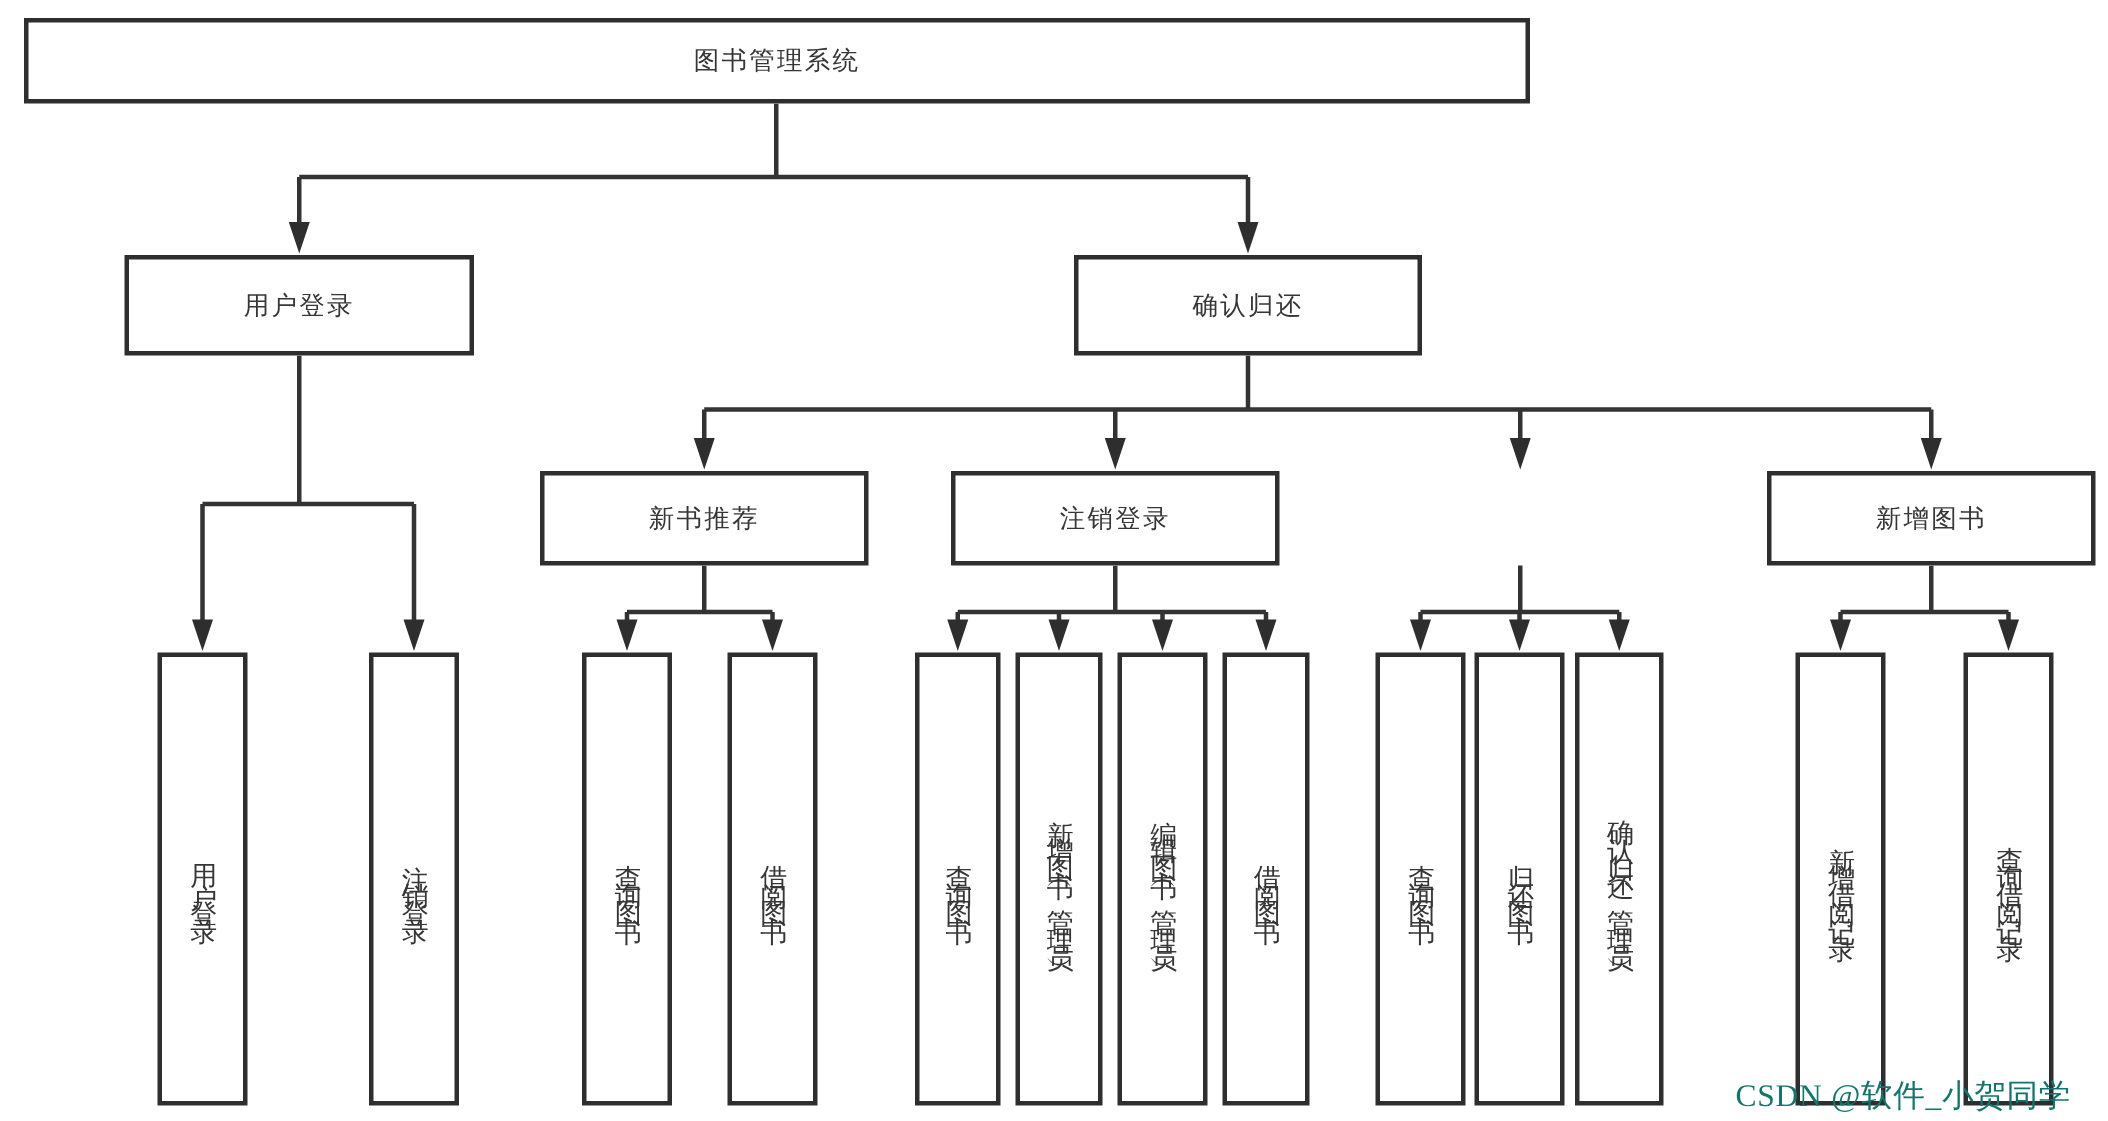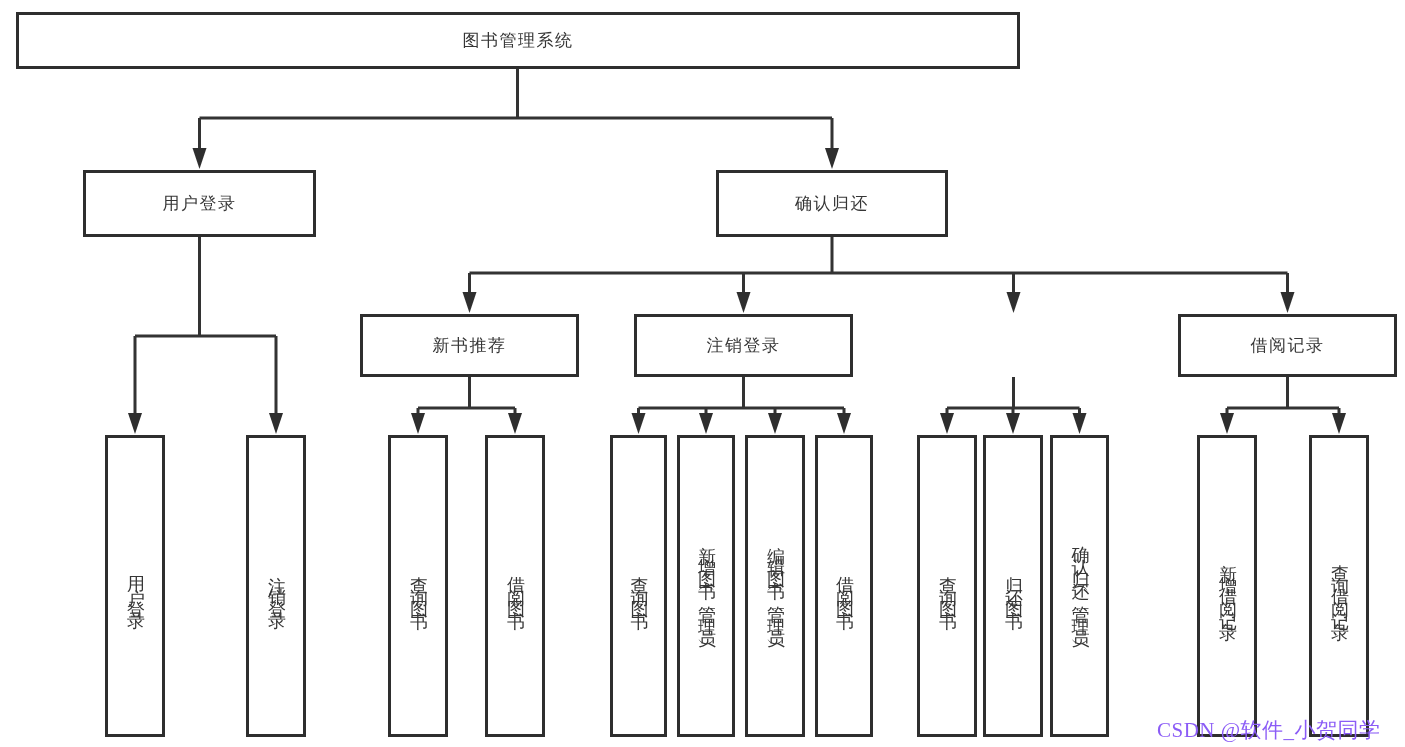--- a/index.html
+++ b/index.html
@@ -37,21 +37,21 @@
     letter-spacing: 12px;
     line-height: 1.1;
     color: #363636;
     white-space: nowrap;
   }
   .watermark {
     position: absolute;
     left: 1157px;
     top: 716px;
     font-size: 21px;
-    color: #8b5cf6;
+    color: #0f766e;
     z-index: 5;
     letter-spacing: 0.5px;
     white-space: nowrap;
   }
 </style>
 </head>
 <body>
 
 <div class="canvas">
 
@@ -113,21 +113,21 @@
     <span>确认归还</span>
   </div>
 
   <div class="node hnode" style="left:360px; top:314px; width:219px; height:63px;">
     <span>新书推荐</span>
   </div>
   <div class="node hnode" style="left:634px; top:314px; width:219px; height:63px;">
     <span>注销登录</span>
   </div>
   <div class="node hnode" style="left:1178px; top:314px; width:219px; height:63px;">
-    <span>借阅记录</span>
+    <span>新增图书</span>
   </div>
 
   <div class="node vnode" style="left:105px; top:435px; width:60px; height:302px;">
     <span class="vlabel">用户登录</span>
   </div>
   <div class="node vnode" style="left:246px; top:435px; width:60px; height:302px;">
     <span class="vlabel">注销登录</span>
   </div>
 
   <div class="node vnode" style="left:388px; top:435px; width:60px; height:302px;">

